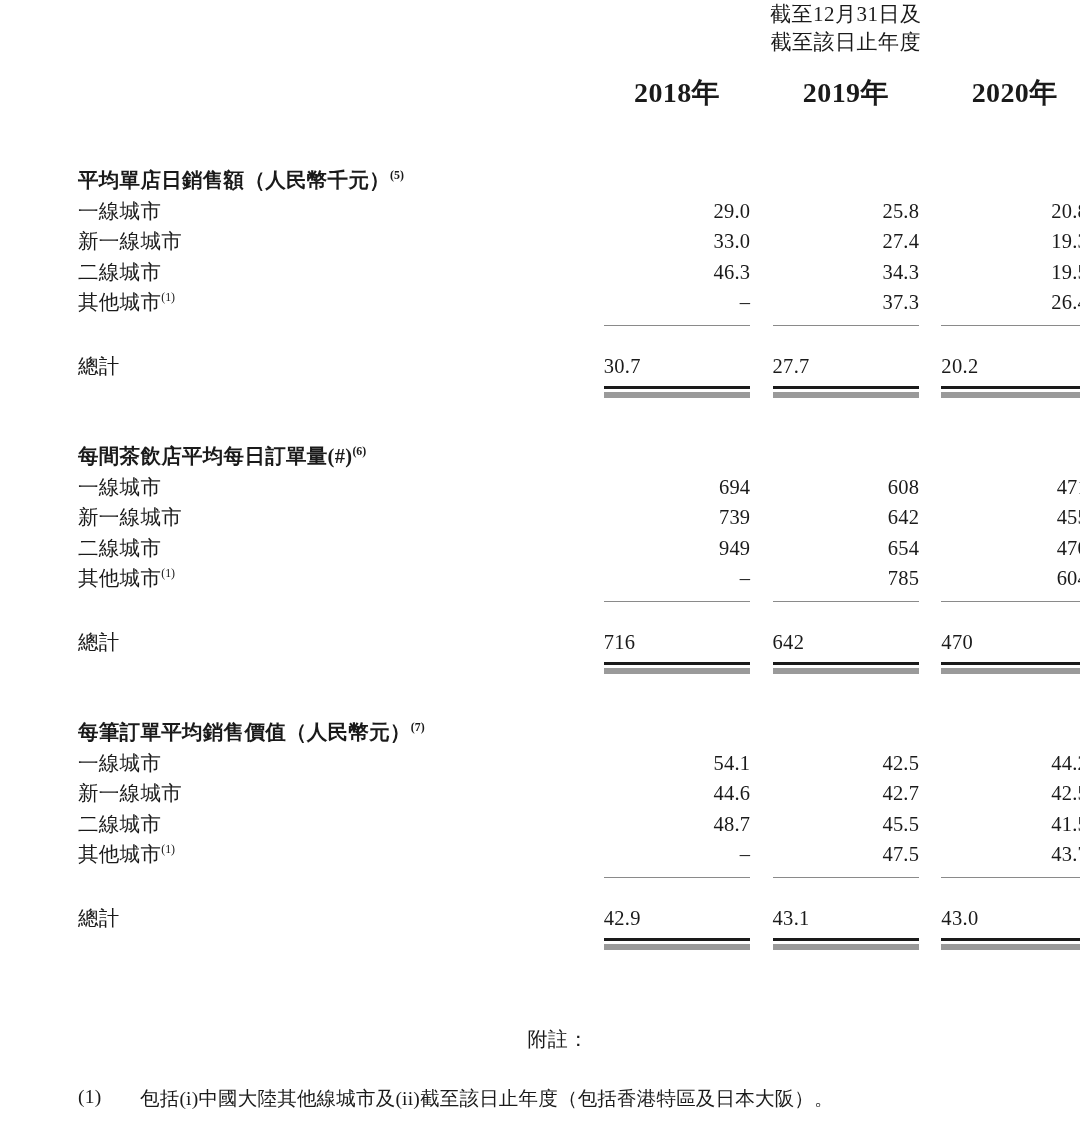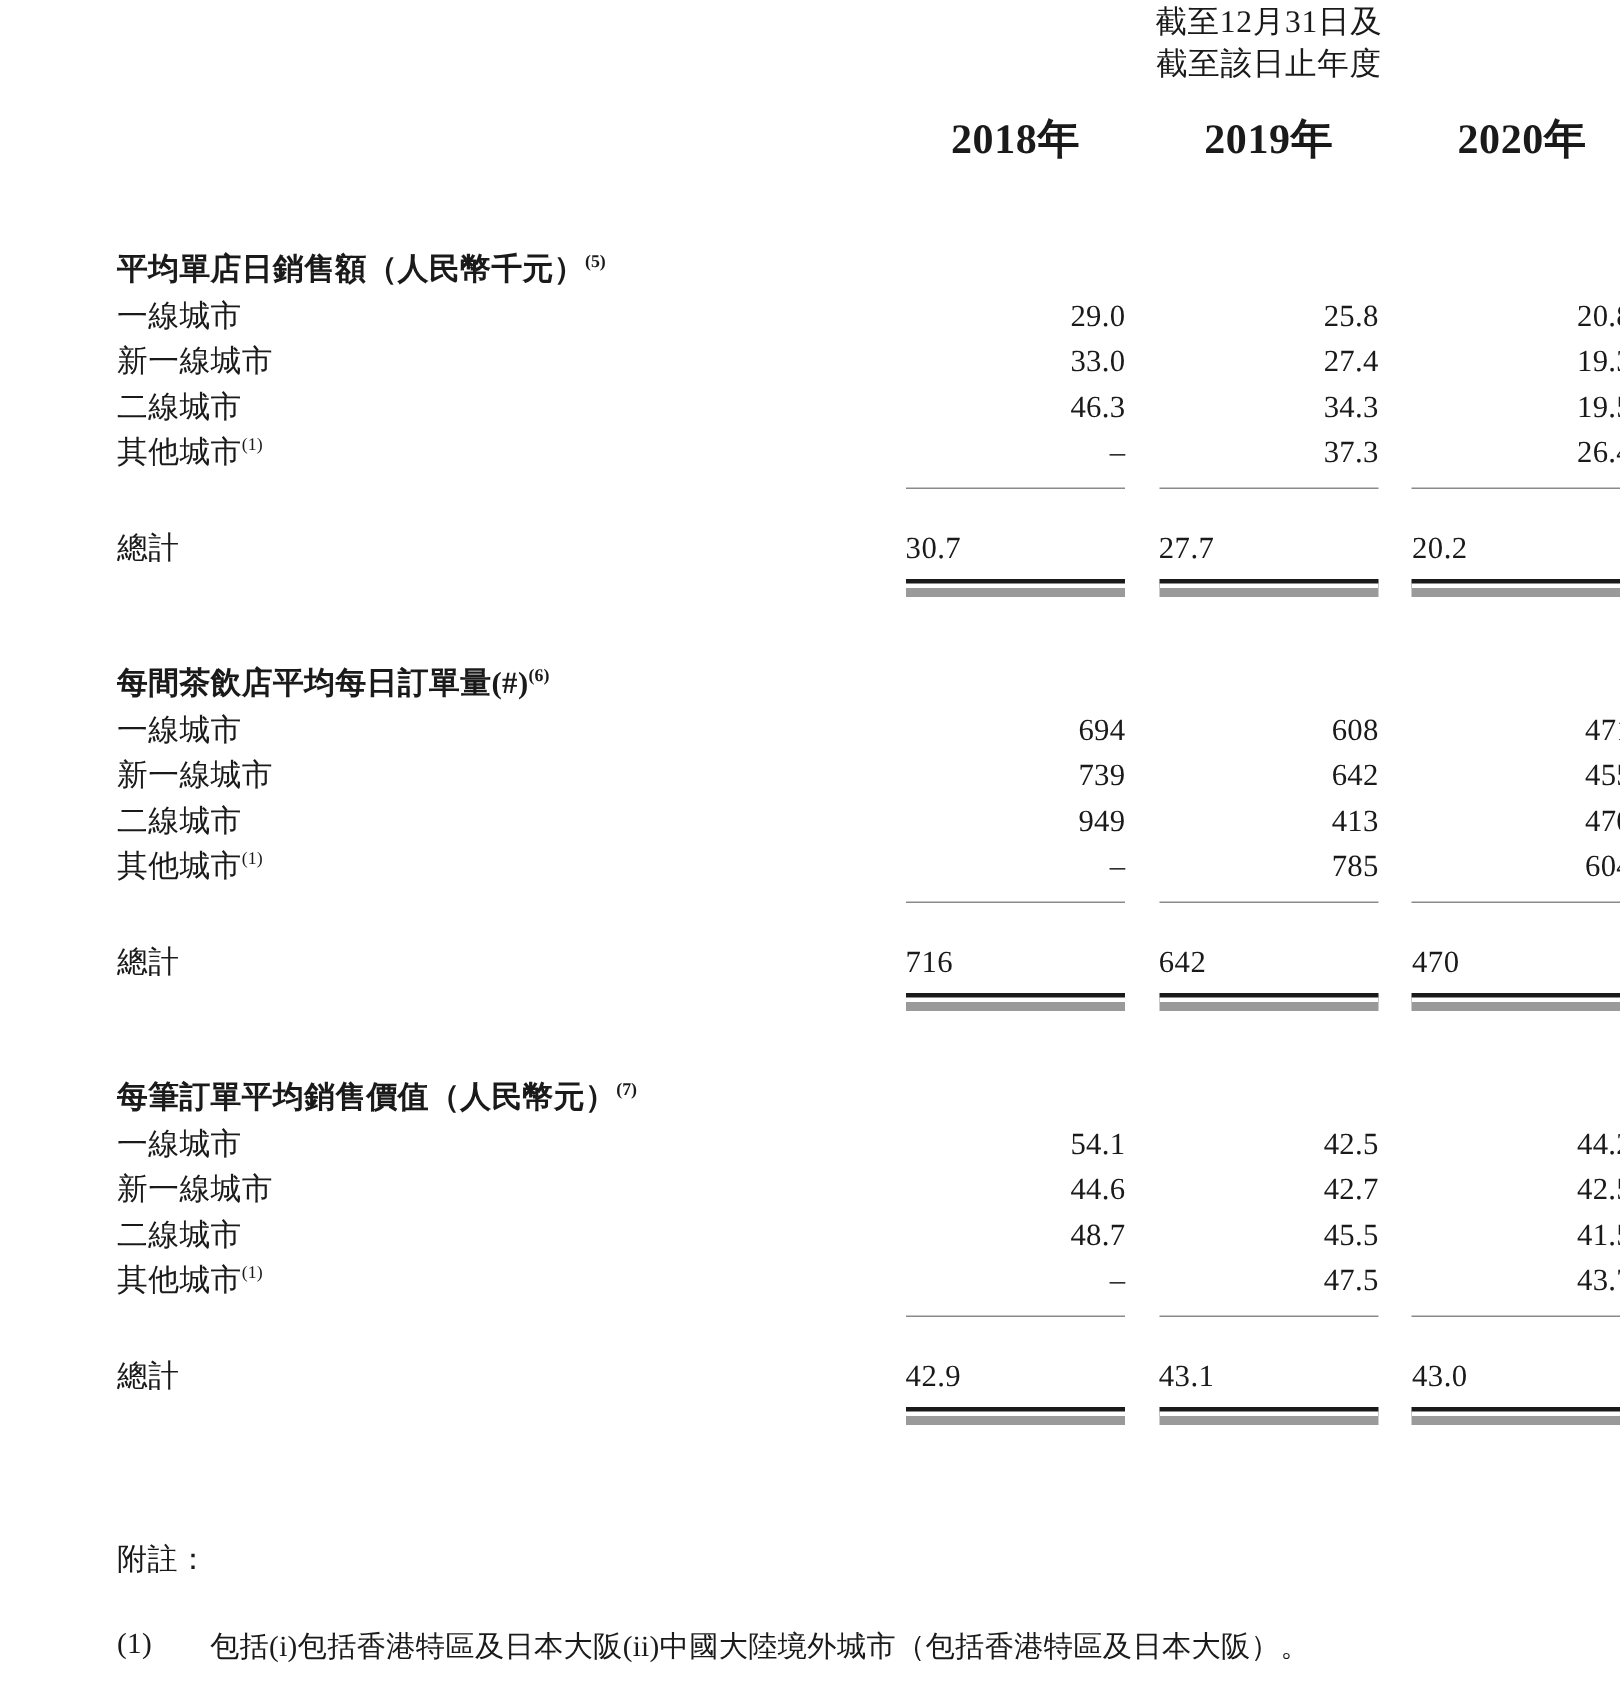--- a/index.html
+++ b/index.html
@@ -126,20 +126,21 @@
   
   .notes {
     position: relative;
     margin: 0 0 0 78px;
     width: 960px;
   }
   .notes-title {
     font-size: 20px;
     padding-top: 58px;
     letter-spacing: 0.3px;
+    text-align: center;
   }
   .note-item {
     display: flex;
     padding-top: 33px;
     font-size: 19.5px;
     letter-spacing: 0.2px;
   }
   .note-marker { width: 62px; flex: none; }
   .note-text { flex: 1; line-height: 1.35; }
 </style>
@@ -266,21 +267,21 @@
           <td class="num">739</td>
           <td></td>
           <td class="num">642</td>
           <td></td>
           <td class="num">455</td>
         </tr>
         <tr class="data-row">
           <td><span class="lbl">二線城市</span></td>
           <td class="num">949</td>
           <td></td>
-          <td class="num">413</td>
+          <td class="num">654</td>
           <td></td>
           <td class="num">470</td>
         </tr>
         <tr class="data-row">
           <td><span class="lbl">其他城市</span><sup>(1)</sup></td>
           <td class="num">–</td>
           <td></td>
           <td class="num">785</td>
           <td></td>
           <td class="num">604</td>
@@ -399,18 +400,18 @@
           <td colspan="6"></td>
         </tr>
       </tbody>
   </table>
 
   <div class="notes">
     <div class="notes-title">附註：</div>
     <div id="notes-list">
         <div class="note-item">
           <div class="note-marker">(1)</div>
-          <div class="note-text">包括(i)包括香港特區及日本大阪(ii)中國大陸境外城市（包括香港特區及日本大阪）。</div>
+          <div class="note-text">包括(i)中國大陸其他線城市及(ii)截至該日止年度（包括香港特區及日本大阪）。</div>
         </div>
       </div>
   </div>
 
 </div>
 
 </body></html>

